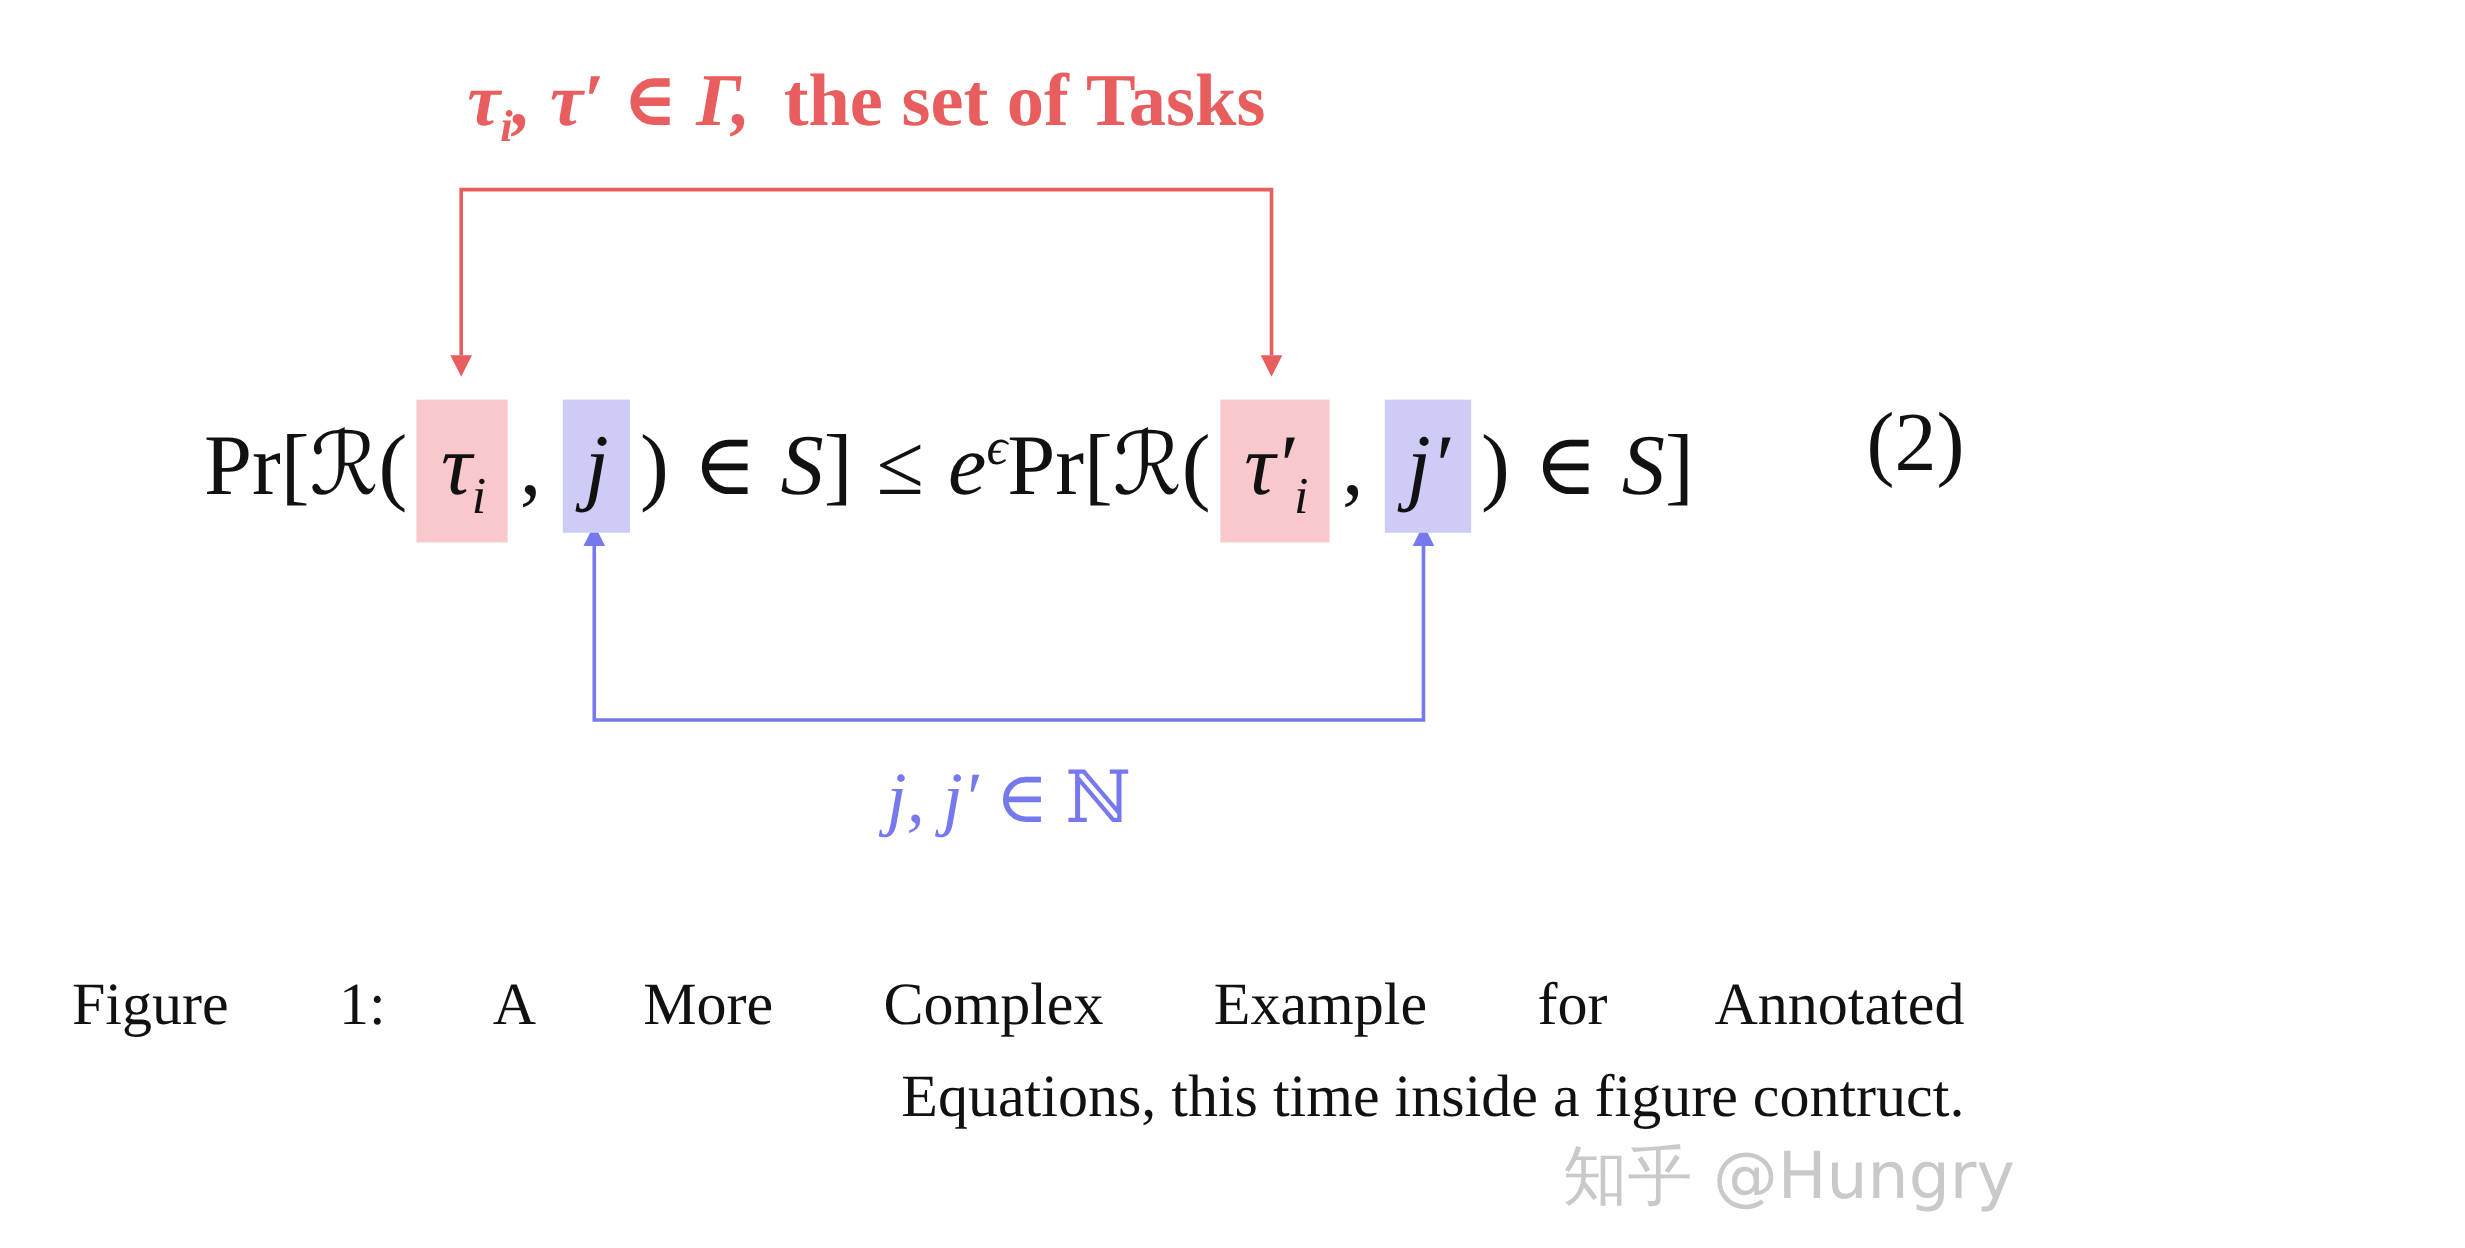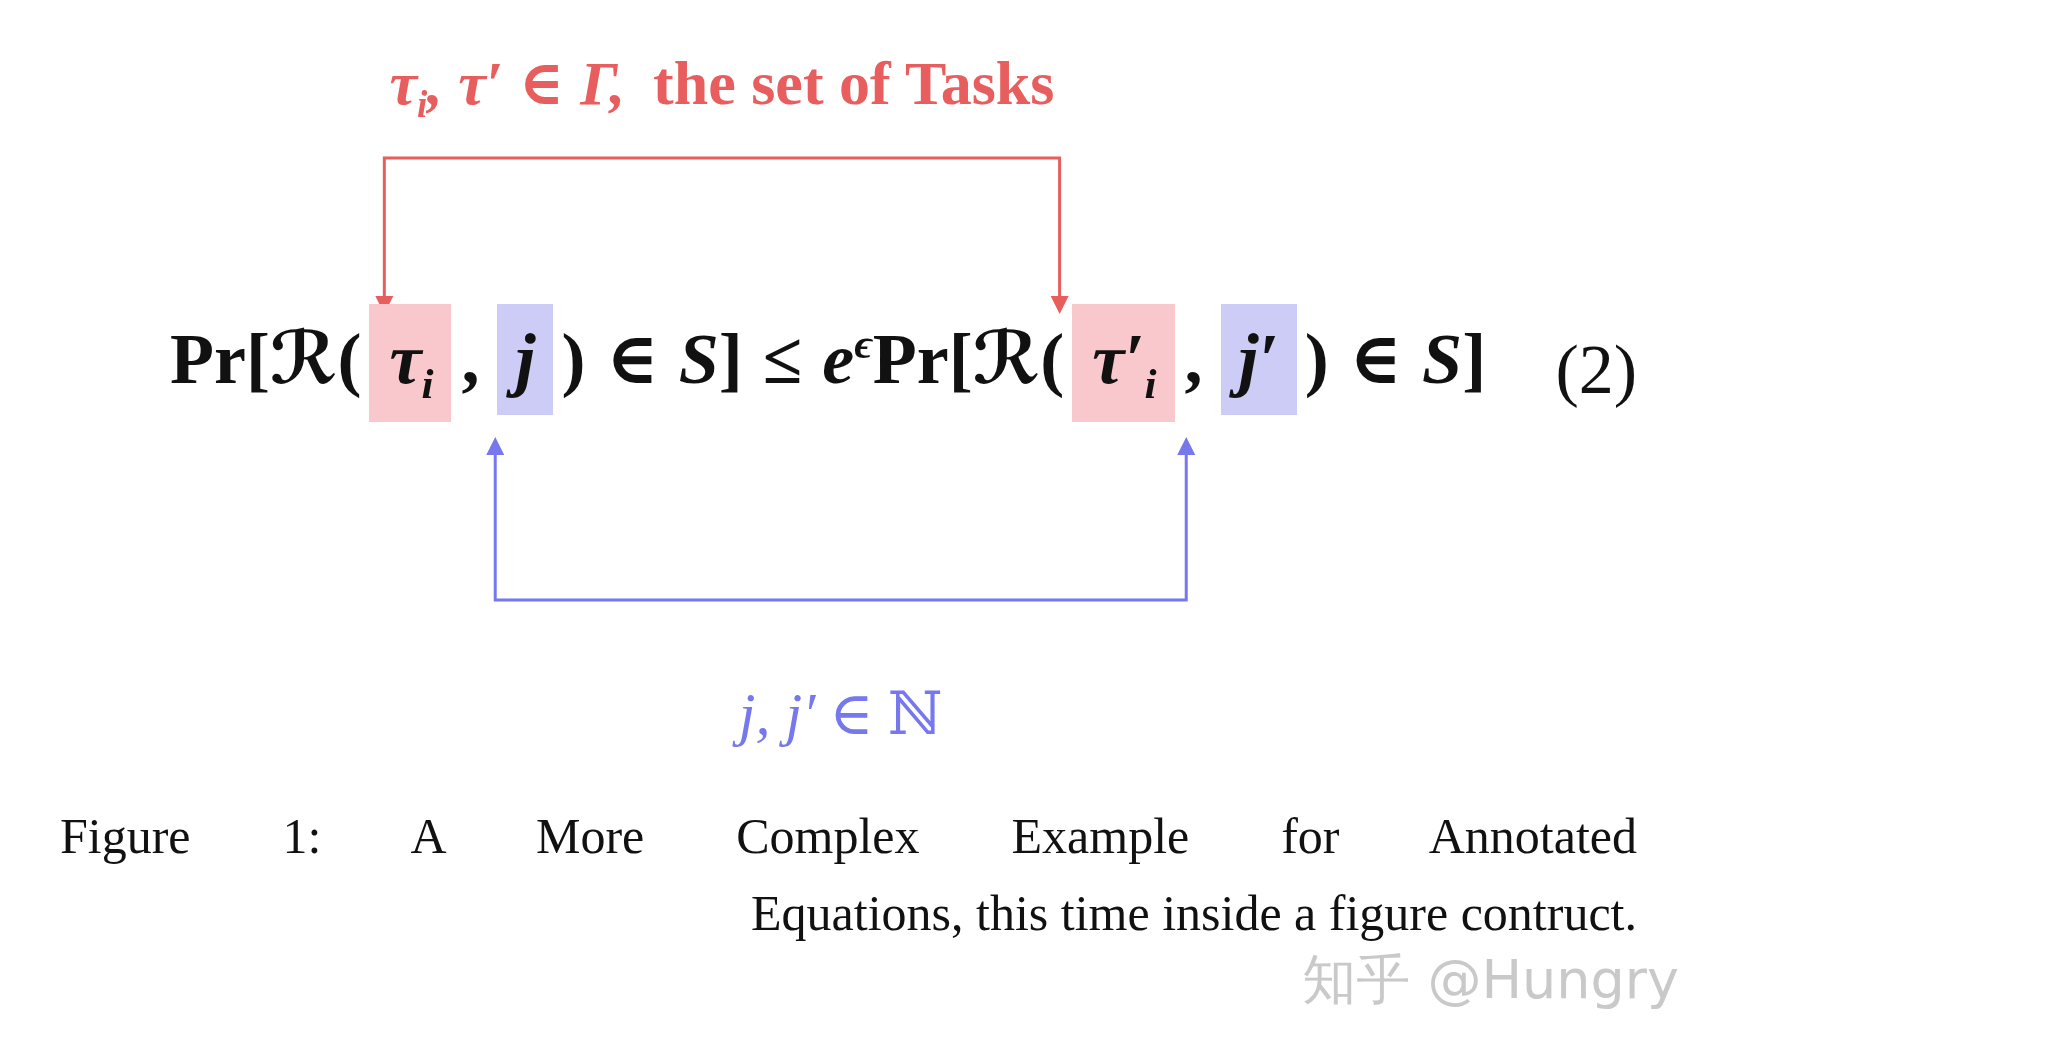--- a/index.html
+++ b/index.html
@@ -20,36 +20,36 @@
   
   .note {
     position: absolute; white-space: nowrap; transform: translateX(-50%);
   }
   .note-red {
     top: 46px; left: 905px;
     color: #e85d5d; font-size: 62px; font-weight: 700;
   }
   .note-blue {
     top: 630px; left: 1059px;
-    color: #7678ee; font-size: 60px; margin-top: 48px;
+    color: #7678ee; font-size: 60px;
   }
   .note-blue .spaced { margin: 0 14px; }
 
   .it  { font-style: italic; }
   .rm  { font-style: normal; }
   .bold-label { font-weight: 700; margin-left: 0.45em; }
 
   sub { font-size: 0.6em; }
   sup { font-size: 0.6em; }
 
   
   .equation {
-    position: absolute; left: 170px; top: 304px;
+    position: absolute; left: 170px; top: 333px;
     display: flex; align-items: baseline;
-    font-size: 72px; white-space: nowrap; font-weight: bold;
+    font-size: 72px; white-space: nowrap;
   }
   .hl { padding: 14px 18px; margin: 0 8px; }
   .hl-pink { background: #f9c8cc; padding-left: 20px; }
   .hl-lav  { background: #ccccf6; }
   .op    { margin: 0 20px; }
   .comma { margin: 0 10px 0 2px; }
 
   .eq-number {
     position: absolute; right: 58px; top: 330px;
     font-size: 70px;

